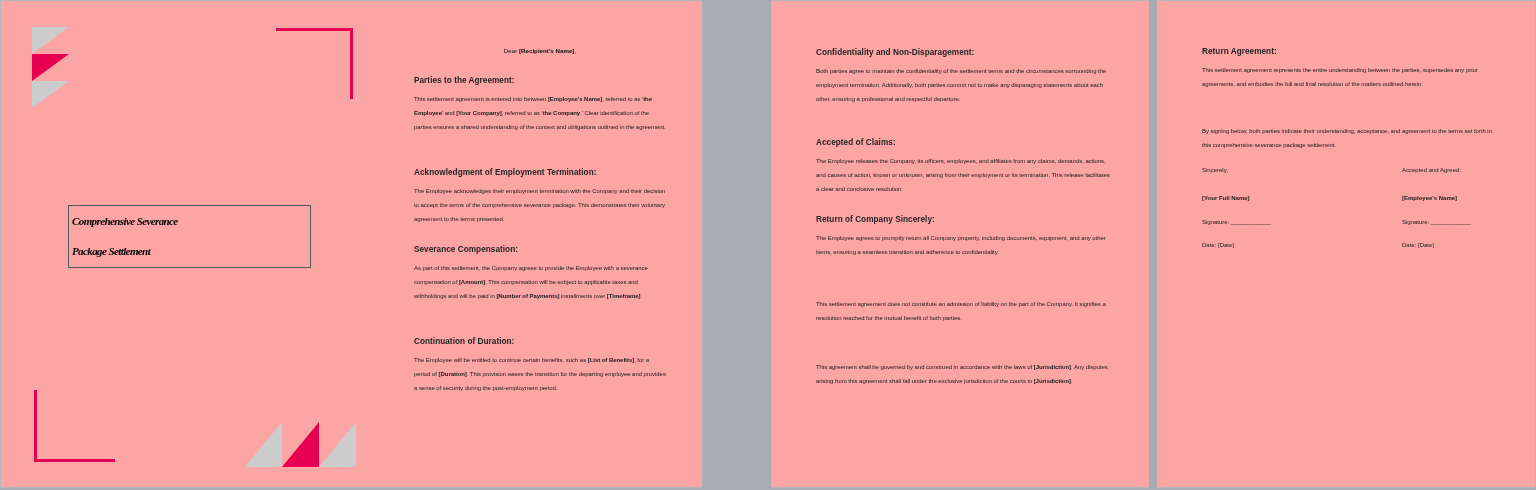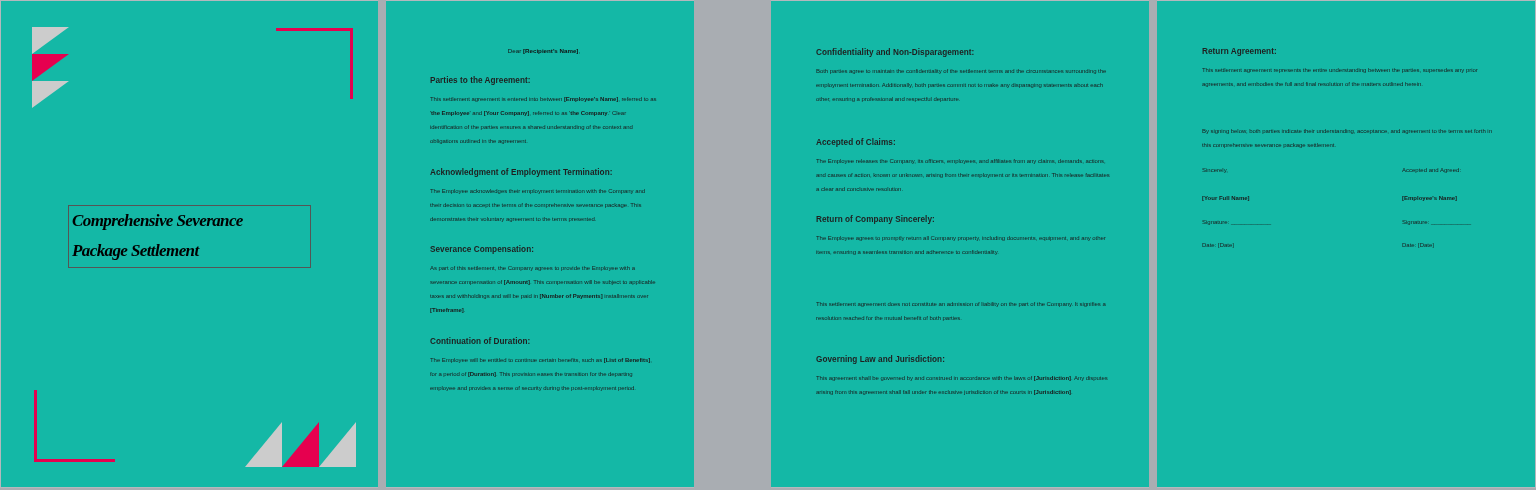--- a/index.html
+++ b/index.html
@@ -5,28 +5,28 @@
   html, body { margin: 0; padding: 0; }
   body {
     width: 1536px; height: 490px; overflow: hidden;
     background: #a9adb2;
     position: relative;
     font-family: "Liberation Sans", sans-serif;
     color: #111;
   }
   .page {
     position: absolute; top: 0; height: 488px;
-    background: #14b8a6;
+    background: #fca5a5;
     border-top: 1px solid #b4b8bd;
     border-bottom: 1px solid #b4b8bd;
     box-sizing: border-box;
     overflow: hidden;
   }
   #p1 { left: 0; width: 378px; border-left: 1px solid #b4b8bd; }
-  #p2 { left: 386px; width: 308px; }
+  #p2 { left: 370px; width: 332px; }
   #p3 { left: 771px; width: 378px; }
   #p4 { left: 1157px; width: 379px; border-right: 1px solid #b4b8bd; }
 
   
   .tri { position: absolute; width: 0; height: 0; }
   .tri-a { left: 31px; top: 26px; border-top: 27px solid #cccccc; border-right: 37px solid transparent; }
   .tri-b { left: 31px; top: 53px; border-top: 27px solid #e6004f; border-right: 37px solid transparent; }
   .tri-c { left: 31px; top: 80px; border-top: 27px solid #cccccc; border-right: 37px solid transparent; }
   .corner-tr { position: absolute; left: 275px; top: 27px; width: 77px; height: 71px;
     border-top: 3px solid #e6004f; border-right: 3px solid #e6004f; box-sizing: border-box; }
@@ -35,21 +35,21 @@
   .btri { position: absolute; top: 421px; width: 0; height: 0; border-bottom: 45px solid #cccccc; border-left: 37px solid transparent; }
   .bt1 { left: 244px; }
   .bt2 { left: 281px; border-bottom-color: #e6004f; }
   .bt3 { left: 318px; }
 
   .cover-title {
     position: absolute; left: 67px; top: 204px; width: 243px; height: 63px;
     border: 1px solid #555; box-sizing: border-box;
     font-family: "Liberation Serif", serif;
     font-weight: bold; font-style: italic;
-    font-size: 17px; line-height: 30px;
+    font-size: 11px; line-height: 30px;
     padding: 0 0 0 3px; letter-spacing: -0.6px; color: #000;
   }
 
   
   .content { position: absolute; left: 45px; right: 36px; top: 0; }
   #p2 .content { left: 44px; right: 36px; }
   .salutation { position: absolute; top: 46px; left: 0; right: 0; text-align: center; font-size: 6.2px; }
   .sec { position: absolute; left: 0; right: 0; }
   .sec h3 {
     margin: 0; font-size: 8.2px; font-weight: bold; color: #1f1f1f;
@@ -117,21 +117,20 @@
       <p>The Employee releases the Company, its officers, employees, and affiliates from any claims, demands, actions, and causes of action, known or unknown, arising from their employment or its termination. This release facilitates a clear and conclusive resolution.</p>
     </div>
     <div class="sec" style="top:213px">
       <h3>Return of Company Sincerely:</h3>
       <p>The Employee agrees to promptly return all Company property, including documents, equipment, and any other items, ensuring a seamless transition and adherence to confidentiality.</p>
     </div>
     <div class="sec" style="top:290px">
       <p>This settlement agreement does not constitute an admission of liability on the part of the Company. It signifies a resolution reached for the mutual benefit of both parties.</p>
     </div>
     <div class="sec" style="top:353px">
-      <h3>Governing Law and Jurisdiction:</h3>
       <p>This agreement shall be governed by and construed in accordance with the laws of <b class="ph">[Jurisdiction]</b>. Any disputes arising from this agreement shall fall under the exclusive jurisdiction of the courts in <b class="ph">[Jurisdiction]</b>.</p>
     </div>
   </div>
 </div>
 
 <div class="page" id="p4">
   <div class="content">
     <div class="sec" style="top:45px">
       <h3>Return Agreement:</h3>
       <p>This settlement agreement represents the entire understanding between the parties, supersedes any prior agreements, and embodies the full and final resolution of the matters outlined herein.</p>

